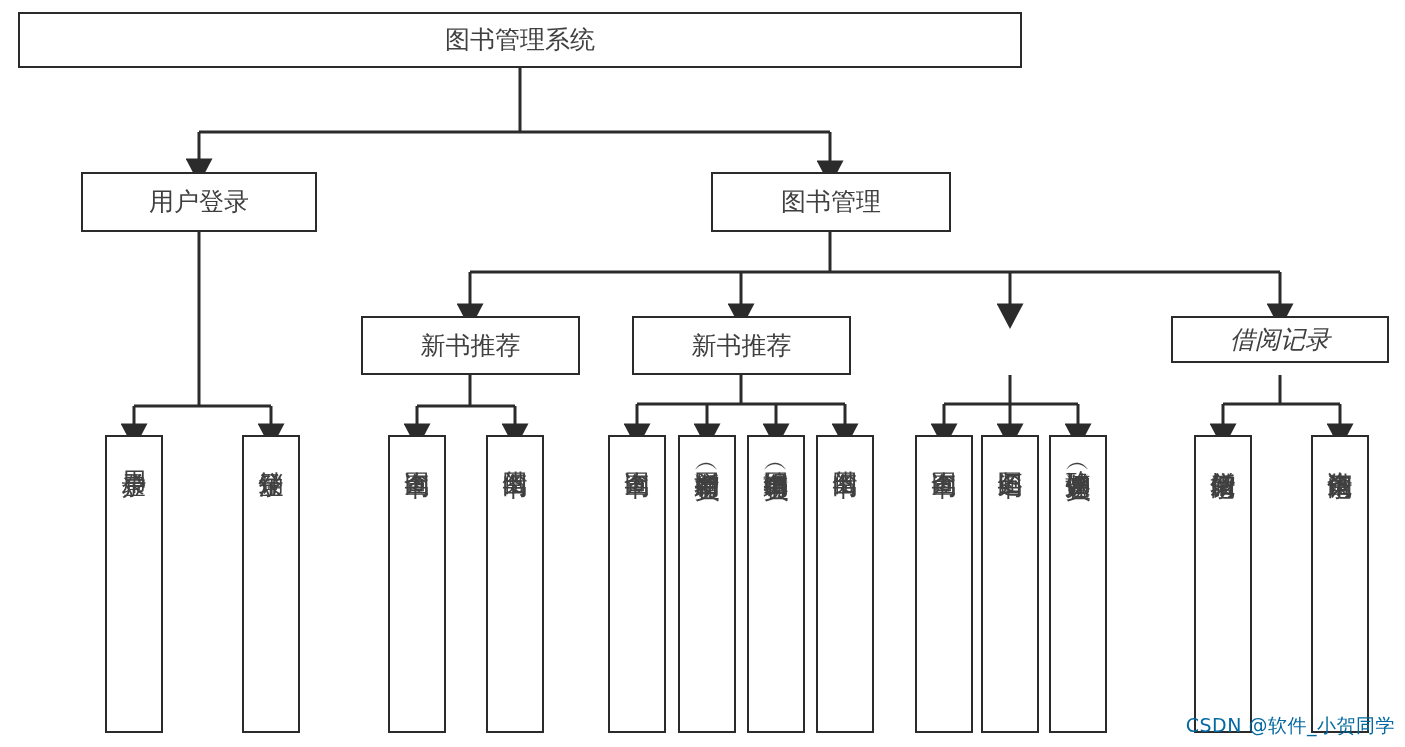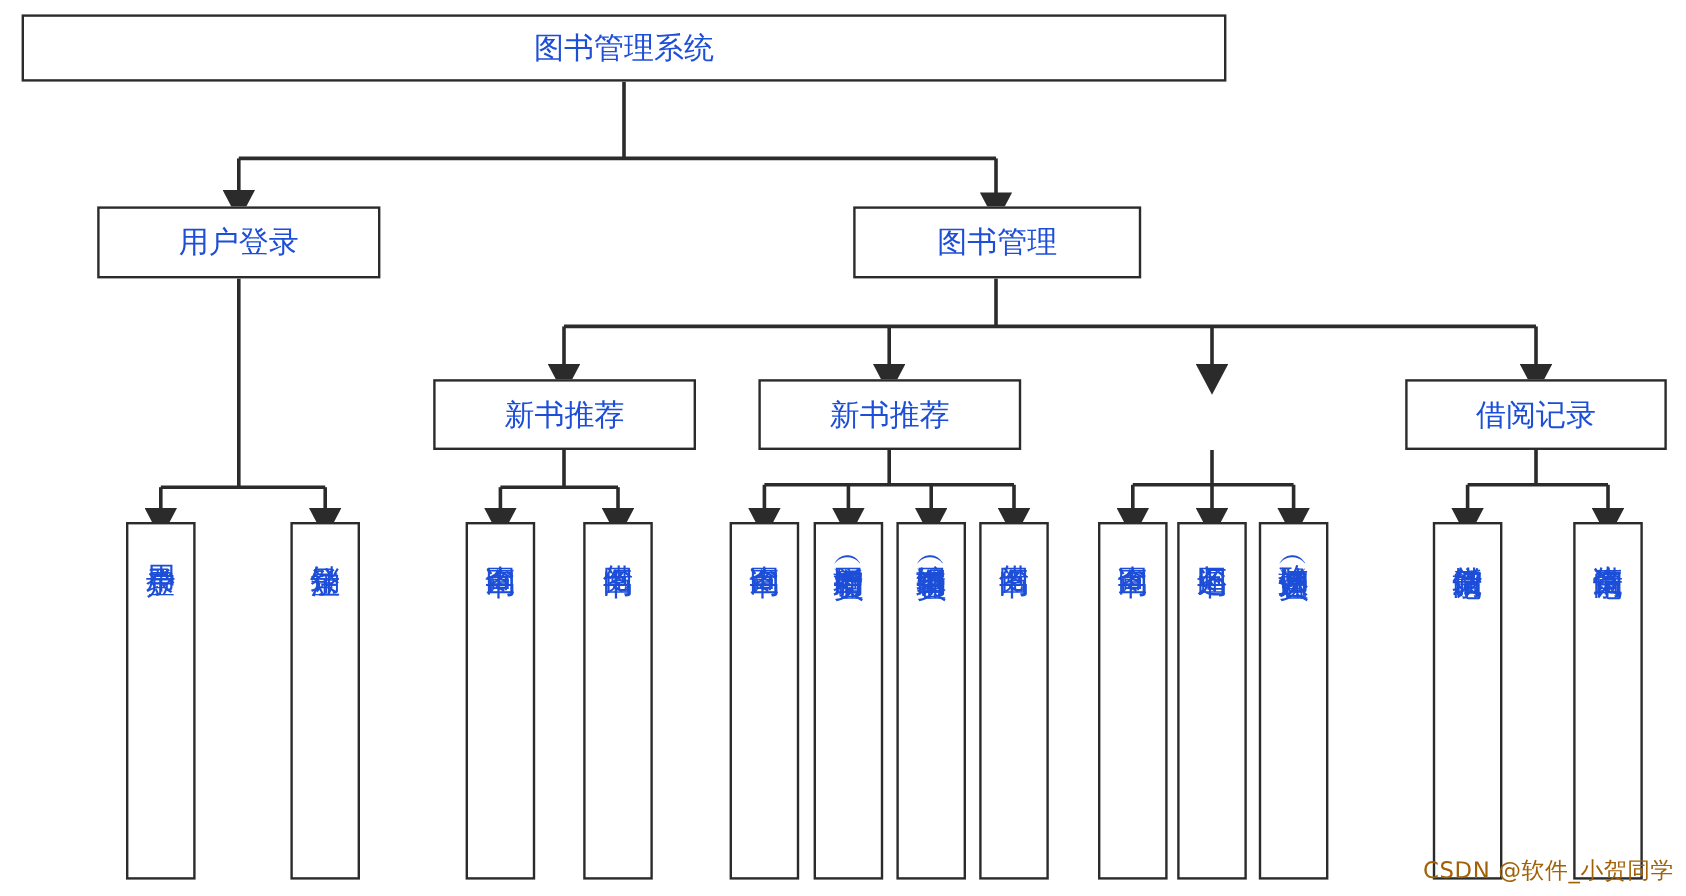--- a/index.html
+++ b/index.html
@@ -25,21 +25,21 @@
     height: 747px;
   }
   .node {
     position: absolute;
     box-sizing: border-box;
     border: 2.2px solid #2b2b2b;
     background: #ffffff;
     display: flex;
     align-items: center;
     justify-content: center;
-    color: #1d4ed8;
+    color: #404040;
   }
   .node-label {
     display: block;
     text-align: center;
     line-height: 1.18;
     white-space: pre;
   }
   
   .node.h .node-label {
     writing-mode: horizontal-tb;
@@ -59,21 +59,21 @@
     text-orientation: upright;
     font-size: 25px;
     letter-spacing: 1px;
     line-height: 1.0;
   }
   .watermark {
     position: absolute;
     right: 10px;
     bottom: 8px;
     font-size: 19px;
-    color: #a16207;
+    color: #0369a1;
     letter-spacing: 0.5px;
     white-space: nowrap;
     pointer-events: none;
   }
 </style>
 </head>
 <body>
 
 <div id="canvas">
 
@@ -137,21 +137,21 @@
   <div class="node h" style="left:711px; top:172px; width:240px; height:60px;">
     <span class="node-label">图书管理</span>
   </div>
 
   <div class="node h" style="left:361px; top:316px; width:219px; height:59px;">
     <span class="node-label">新书推荐</span>
   </div>
   <div class="node h" style="left:632px; top:316px; width:219px; height:59px;">
     <span class="node-label">新书推荐</span>
   </div>
-  <div class="node h" style="left:1171px; top:316px; width:218px; height:59px;">
+  <div class="node h" style="left:1171px; top:316px; width:218px; height:47px;font-style:italic;">
     <span class="node-label">借阅记录</span>
   </div>
 
   <div class="node v" style="left:105px; top:435px; width:58px; height:298px;">
     <span class="node-label">用户登录</span>
   </div>
   <div class="node v" style="left:242px; top:435px; width:58px; height:298px;">
     <span class="node-label">注销登录</span>
   </div>
 

